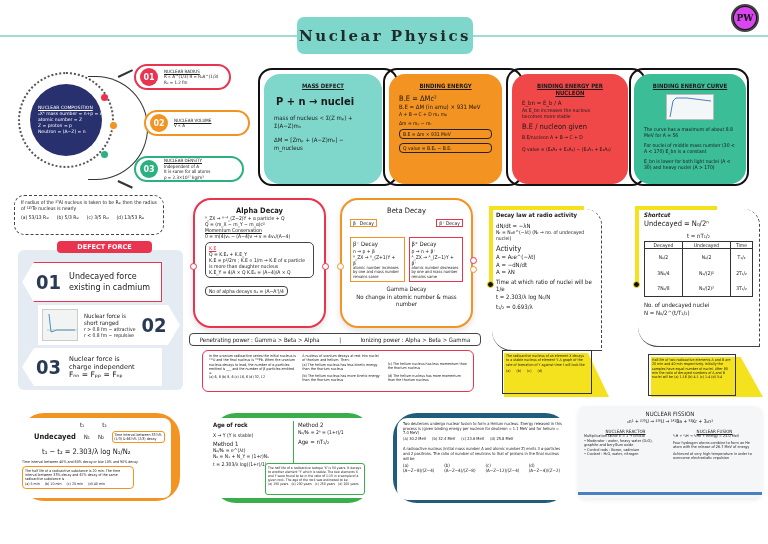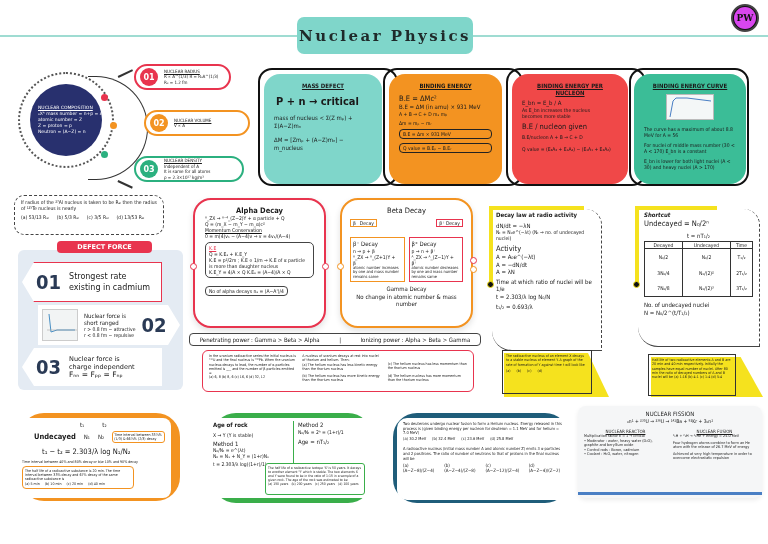--- a/index.html
+++ b/index.html
@@ -94,21 +94,21 @@
     <div class="u">NUCLEAR DENSITY</div>
     <div>Independent of A</div>
     <div>It is same for all atoms</div>
     <div>ρ = 2.3×10¹⁷ kg/m³</div>
   </div>
 </div>
 
 <div class="abs loop" style="left:258px;top:68px;width:140px;height:118px;"></div>
 <div class="abs card hw" style="left:264px;top:74px;width:118px;height:110px;background:#7fd6ca;">
   <div class="h">MASS DEFECT</div>
-  <div class="b" style="font-size:11px;margin:6px 0 6px 2px;">P + n → critical</div>
+  <div class="b" style="font-size:11px;margin:6px 0 6px 2px;">P + n → nuclei</div>
   <div class="sm">mass of nucleus &lt; Σ(Z mₚ) + Σ(A−Z)mₙ</div>
   <div class="sm" style="margin-top:7px;">ΔM = [Zmₚ + (A−Z)mₙ] − m_nucleus</div>
 </div>
 
 <div class="abs loop" style="left:383px;top:68px;width:140px;height:118px;"></div>
 <div class="abs card hw" style="left:389px;top:74px;width:113px;height:110px;background:#f39321;">
   <div class="h">BINDING ENERGY</div>
   <div class="md">B.E = ΔMc²</div>
   <div class="sm">B.E = ΔM (in amu) × 931 MeV</div>
   <div class="tiny">A + B → C + D   mₐ  mᵦ</div>
@@ -149,21 +149,21 @@
     <span>(c) 3/5 Rₐₗ</span>
     <span>(d) 13/53 Rₐₗ</span>
   </div>
 </div>
 
 <div id="force-bg" class="abs"></div>
 <div id="force-label" class="abs">DEFECT FORCE</div>
 <div class="abs fitem" style="left:22px;top:262px;width:140px;height:40px;border:1.5px solid #e8344e;border-left:none;clip-path:polygon(12px 0,100% 0,100% 100%,12px 100%,0 50%);display:flex;align-items:center;padding-left:14px;">
   <span class="bignum">01</span>
   <div style="margin-left:8px;font-size:8px;line-height:11px;">
-    <div>Strongest rate</div>
+    <div>Undecayed force</div>
     <div>existing in cadmium</div>
   </div>
 </div>
 <div class="abs fitem" style="left:38px;top:305px;width:142px;height:40px;clip-path:polygon(0 0,calc(100% - 12px) 0,100% 50%,calc(100% - 12px) 100%,0 100%);display:flex;align-items:center;padding-left:4px;">
   <div style="width:36px;height:32px;background:#f2f4f4;border:1px solid #ccc;">
     <svg width="34" height="30" viewBox="0 0 34 30">
         <polyline points="6,4 8,22 14,20 32,20" fill="none" stroke="#4a90c4" stroke-width="1"></polyline>
         <line x1="4" y1="20" x2="34" y2="20" stroke="#999" stroke-width=".5"></line>
       </svg>
   </div>

